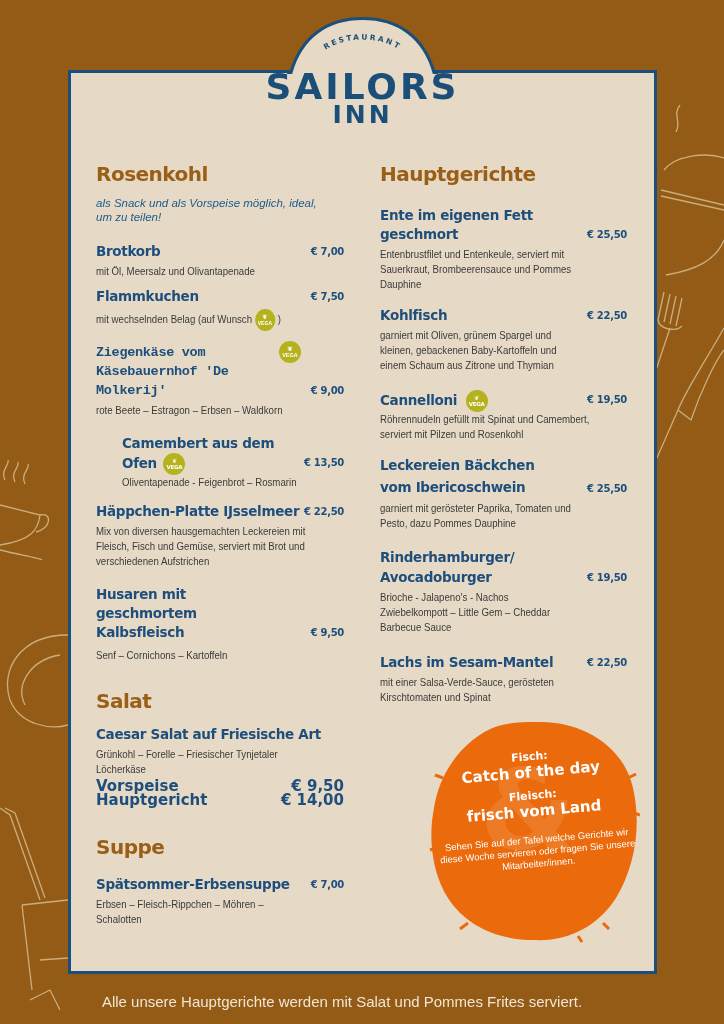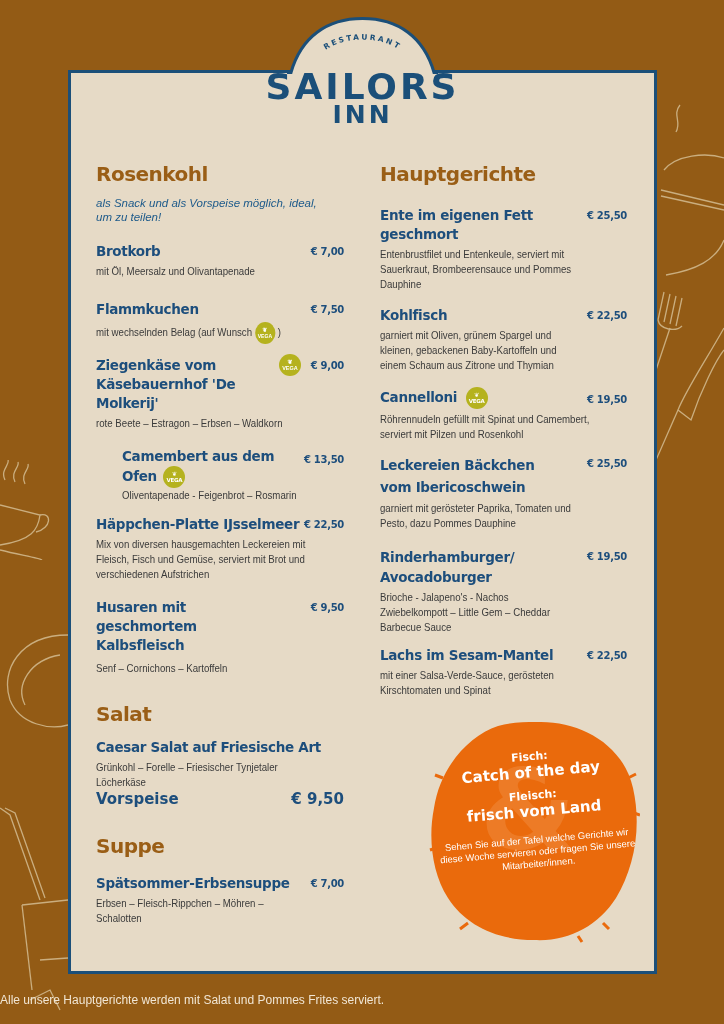--- a/index.html
+++ b/index.html
@@ -35,21 +35,21 @@
 
   .section-title {
     color:#9a5e16; font-family:"DejaVu Sans", sans-serif; font-weight:bold;
     font-size:20px; letter-spacing:-0.5px; margin:0; line-height:28px;
   }
   .section-sub {
     color:#1d5a8a; font-style:italic; font-size:11.5px; line-height:14px;
     margin-top:8px;
   }
   .item { position:relative; }
-  .item-head { display:flex; justify-content:space-between; align-items:flex-start; }
+  .item-head { display:flex; justify-content:space-between; align-items:flex-end; }
   .item-name {
     color:#1d4e7c; font-family:"DejaVu Sans", sans-serif; font-weight:bold;
     font-size:13.5px; line-height:19px; letter-spacing:-0.3px;
   }
   .price {
     color:#1d4e7c; font-family:"DejaVu Sans", sans-serif; font-weight:bold;
     font-size:10px; white-space:nowrap; line-height:19px; letter-spacing:-0.3px;
   }
   .desc {
     color:#3a3a3a; font-family:"Liberation Sans", sans-serif;
@@ -73,22 +73,22 @@
   }
   .splash-text {
     position:absolute; left:428px; top:750px; width:212px; text-align:center; color:#fff;
     transform:rotate(-5deg);
   }
   .splash-text .lbl { font-family:"DejaVu Sans", sans-serif; font-weight:bold; font-size:11px; line-height:13px; }
   .splash-text .big { font-family:"DejaVu Sans", sans-serif; font-weight:bold; font-size:15px; line-height:18px; }
   .splash-text .note { font-size:9.5px; line-height:12px; margin-top:14px; padding:0 8px; }
 
   .footer {
-    position:absolute; left:0; width:684px; top:993px; 
-    color:#f1e6d4; font-size:12px;
+    position:absolute; left:0; width:684px; top:993px; text-align:center;
+    color:#f1e6d4; font-size:15px;
   }
 </style>
 </head>
 <body>
 
 <div class="deco" style="left:656px; top:100px;">
   <svg width="68" height="200" viewBox="0 0 68 200" fill="none" stroke="#d8c39a" stroke-width="1.3" opacity="0.8">
     <path d="M24 5 C16 15, 26 22, 20 32"></path>
     <path d="M8 70 C20 55, 50 52, 68 58"></path>
     <path d="M5 90 L68 105"></path>
@@ -159,38 +159,38 @@
   <div class="section-sub" style="width:230px;">als Snack und als Vorspeise möglich, ideal, um zu teilen!</div>
 
   <div class="item" style="margin-top:18px;">
     <div class="item-head">
       <span class="item-name">Brotkorb</span>
       <span class="price">€ 7,00</span>
     </div>
     <div class="desc">mit Öl, Meersalz und Olivantapenade</div>
   </div>
 
-  <div class="item" style="margin-top:21px;">
+  <div class="item" style="margin-top:8px;">
     <div class="item-head">
       <span class="item-name">Flammkuchen</span>
       <span class="price">€ 7,50</span>
     </div>
     <div class="desc">
       <span>mit wechselnden Belag (auf Wunsch</span>
       <span class="vega">
           <span class="leaf">❦</span>
           <span>VEGA</span>
         </span>
       <span>)</span>
     </div>
   </div>
 
   <div class="item" style="margin-top:12px;">
     <div class="item-head">
-      <span class="item-name" style="width:185px;">Ziegenkäse vom Käsebauernhof 'De Molkerij'</span>
+      <span class="item-name" style="width:185px;font-family:Liberation Mono, monospace;">Ziegenkäse vom Käsebauernhof 'De Molkerij'</span>
       <span class="vega" style="position:absolute; left:183px; top:-2px;">
           <span class="leaf">❦</span>
           <span>VEGA</span>
         </span>
       <span class="price">€ 9,00</span>
     </div>
     <div class="desc">rote Beete – Estragon – Erbsen – Waldkorn</div>
   </div>
 
   <div class="item" style="margin-top:16px;margin-left:26px;">
@@ -226,20 +226,24 @@
   <h2 class="section-title" style="margin-top:24px;">Salat</h2>
   <div class="item" style="margin-top:10px;">
     <div class="item-head">
       <span class="item-name">Caesar Salat auf Friesische Art</span>
     </div>
     <div class="desc" style="width:220px;">Grünkohl – Forelle – Friesischer Tynjetaler Löcherkäse</div>
     <div class="sub-price-row" style="margin-top:2px;">
       <span>Vorspeise</span>
       <span>€ 9,50</span>
     </div>
+    <div class="sub-price-row">
+      <span>Hauptgericht</span>
+      <span>€ 14,00</span>
+    </div>
   </div>
 
   <h2 class="section-title" style="margin-top:26px;">Suppe</h2>
   <div class="item" style="margin-top:14px;">
     <div class="item-head">
       <span class="item-name">Spätsommer-Erbsensuppe</span>
       <span class="price">€ 7,00</span>
     </div>
     <div class="desc" style="width:200px;">Erbsen – Fleisch-Rippchen – Möhren – Schalotten</div>
   </div>
@@ -287,21 +291,21 @@
   </div>
 
   <div class="item" style="margin-top:16px;">
     <div class="item-head">
       <span class="item-name" style="width:140px; line-height:20px;">Rinderhamburger/ Avocadoburger</span>
       <span class="price">€ 19,50</span>
     </div>
     <div class="desc" style="width:200px;">Brioche - Jalapeno's - Nachos Zwiebelkompott – Little Gem – Cheddar Barbecue Sauce</div>
   </div>
 
-  <div class="item" style="margin-top:11px;">
+  <div class="item" style="margin-top:18px;">
     <div class="item-head">
       <span class="item-name">Lachs im Sesam-Mantel</span>
       <span class="price">€ 22,50</span>
     </div>
     <div class="desc" style="width:215px;">mit einer Salsa-Verde-Sauce, gerösteten Kirschtomaten und Spinat</div>
   </div>
 </div>
 
 <div class="splash">
   <svg width="212" height="225" viewBox="0 0 212 225">

